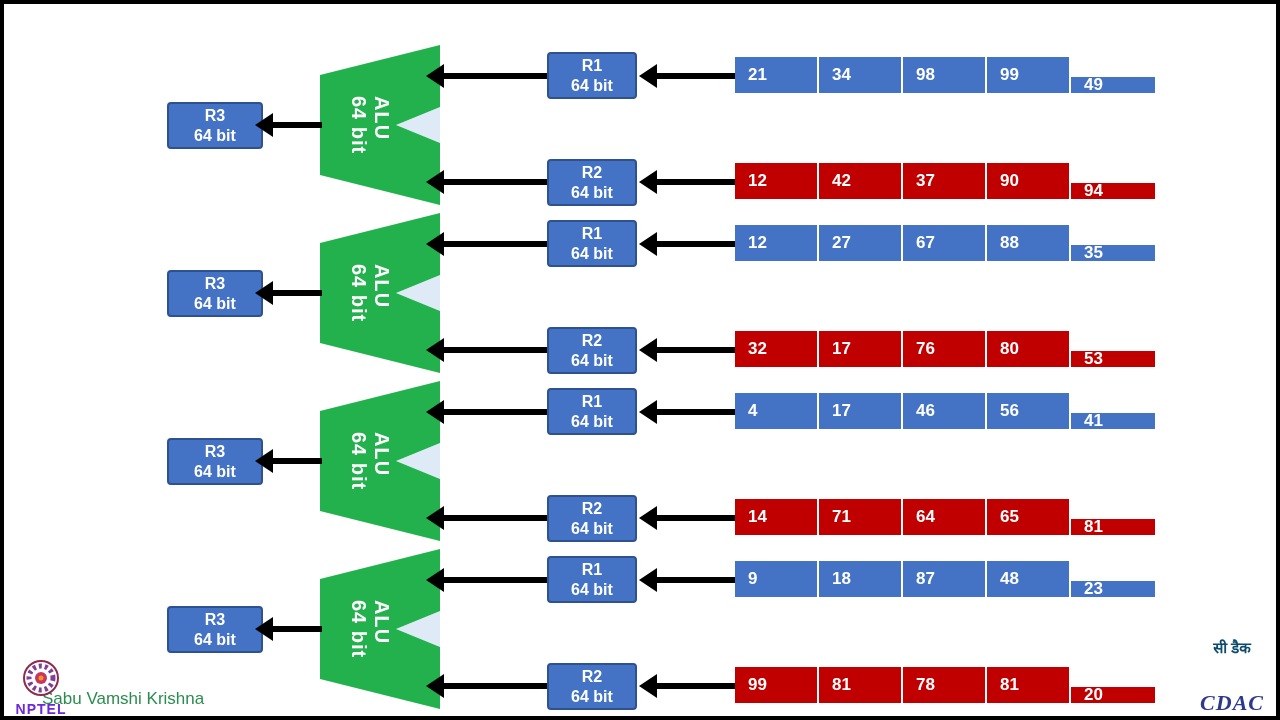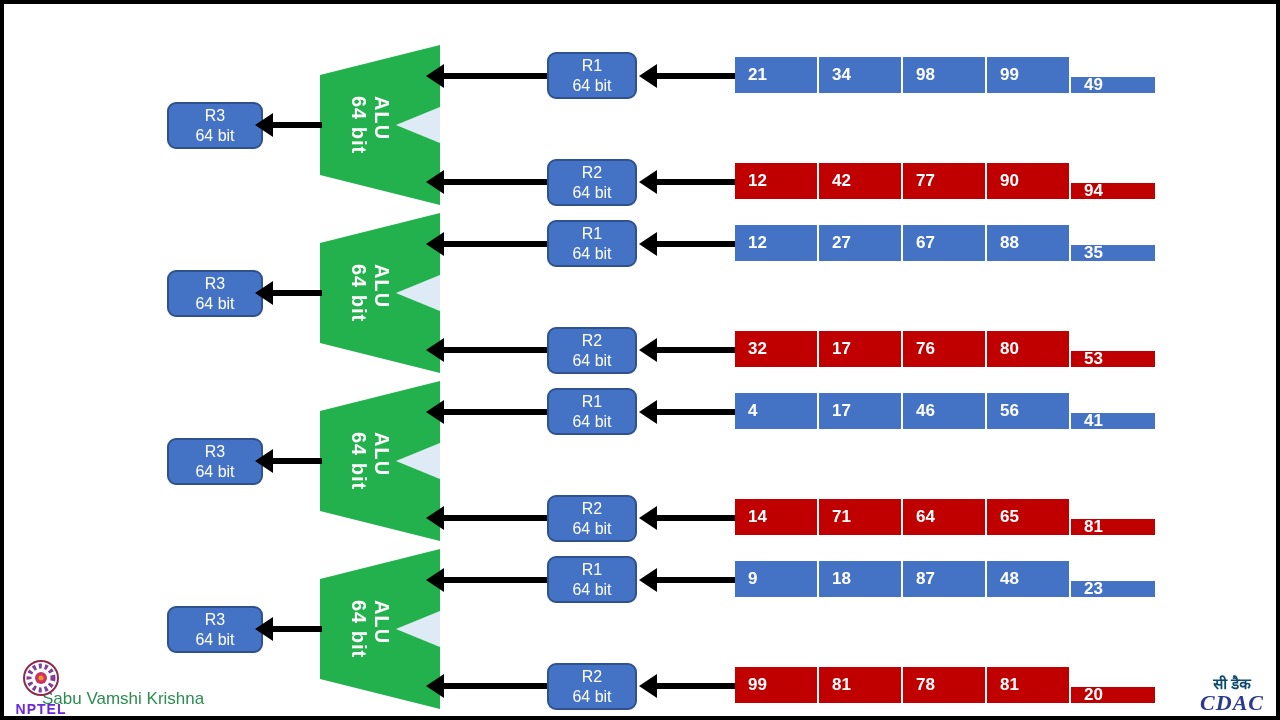--- a/index.html
+++ b/index.html
@@ -19,23 +19,23 @@
   .alu-label{
     position:absolute;inset:0;display:flex;align-items:center;justify-content:center;
     writing-mode:vertical-lr;text-orientation:sideways;white-space:pre-line;
     color:#fff;font-weight:bold;font-size:20px;letter-spacing:1px;line-height:1.15;
     transform:translateX(-10px);
   }
 
   
   .reg{
     position:absolute;width:90px;height:47px;box-sizing:border-box;
-    background:#4472C4;border:2px solid #2F528F;border-radius:9px;
+    background:#4472C4;border:2px solid #2F528F;border-radius:4px;
     color:#fff;display:flex;flex-direction:column;align-items:center;justify-content:center;
-    font-size:16px;font-weight:400;line-height:1.25;
+    font-size:16px;font-weight:700;line-height:1.25;
   }
   .reg.r1{left:547px;top:7px;}
   .reg.r2{left:547px;top:114px;}
   .reg.r3{left:167px;top:57px;width:96px;}
 
   
   .arrow{position:absolute;height:24px;}
   .arrow::before{
     content:"";position:absolute;left:0;top:0;
     border-top:12px solid transparent;border-bottom:12px solid transparent;
@@ -67,21 +67,21 @@
   .nptel{position:absolute;left:14px;bottom:3px;width:54px;text-align:center;z-index:10;}
   .nptel .wordmark{color:#6d28d9;font-weight:bold;font-size:14px;letter-spacing:1px;}
   .watermark{
     position:absolute;left:42px;bottom:11px;z-index:5;
     color:#15803d;font-size:17px;opacity:0.9;
   }
   .cdac{position:absolute;right:16px;bottom:6px;text-align:center;z-index:10;}
   .cdac .hindi{color:#0c4a6e;font-weight:bold;font-size:15px;line-height:1.1;}
   .cdac .latin{
     color:#2B3990;font-family:"Liberation Serif",serif;font-style:italic;font-weight:bold;
-    font-size:22px;letter-spacing:1px;line-height:1.0;
+    font-size:22px;letter-spacing:1px;line-height:1.0;margin-top:36px;
   }
 </style>
 </head>
 <body>
 
 <div class="frame"></div>
 
 <div id="diagram">
   <div class="group" style="top: 45px;">
 
@@ -116,21 +116,21 @@
     <div class="vec blue">
         <div class="cell">21</div>
         <div class="cell">34</div>
         <div class="cell">98</div>
         <div class="cell">99</div>
         <div class="cell">49</div>
       </div>
     <div class="vec red">
         <div class="cell">12</div>
         <div class="cell">42</div>
-        <div class="cell">77</div>
+        <div class="cell">37</div>
         <div class="cell">90</div>
         <div class="cell">94</div>
       </div>
   </div>
 
   <div class="group" style="top: 213px;">
 
     <div class="alu">
       <svg viewBox="0 0 120 160" width="120" height="160">
         <polygon points="120,62 76,80 120,98" fill="#DEEBF7"></polygon>

